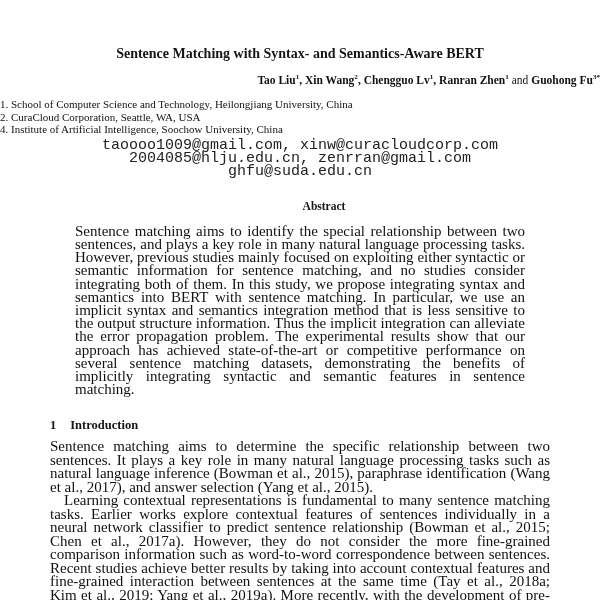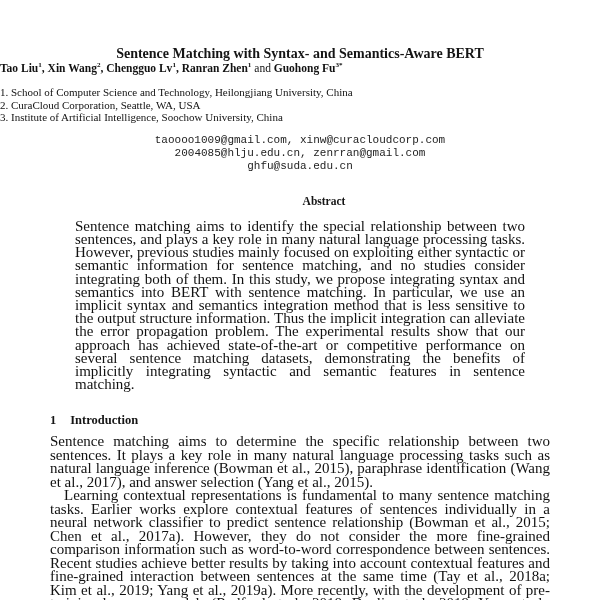--- a/index.html
+++ b/index.html
@@ -14,38 +14,39 @@
     overflow: hidden; position: relative; border-radius: 30px;
   }
   .title {
     margin-top: 45px;
     text-align: center;
     font-size: 14px; font-weight: bold;
     line-height: 17px;
     color: #151515;
   }
   .authors {
-    text-align: left;
+    margin-top: 12px;
+    text-align: right;
     font-size: 11.5px;
     line-height: 13px;
   }
   .authors .author-name { font-weight: bold; }
   .authors .sep { font-weight: bold; }
   .authors .sep-and { font-weight: normal; }
   sup { font-size: 0.62em; vertical-align: super; line-height: 0; }
   .affiliations {
     margin-top: 11px;
     font-size: 11px;
     line-height: 12.6px;
   }
   .emails {
-    margin-top: 10px;
+    margin-top: 3px;
     text-align: center;
     font-family: "Liberation Mono", monospace;
-    font-size: 11px;
+    font-size: 15px;
     line-height: 13px;
     color: #222222;
   }
   .abstract-heading {
     margin-top: 22px;
     text-align: center;
     font-size: 11.5px; font-weight: bold;
     line-height: 13px;
     color: #151515;
     padding-left: 48px;
@@ -77,21 +78,21 @@
 
 <div class="page">
 
   <h1 class="title">Sentence Matching with Syntax- and Semantics-Aware BERT</h1>
 
   <div class="authors"><span class="author-name">Tao Liu<sup>1</sup></span><span class="sep">, </span><span class="author-name">Xin Wang<sup>2</sup></span><span class="sep">, </span><span class="author-name">Chengguo Lv<sup>1</sup></span><span class="sep">, </span><span class="author-name">Ranran Zhen<sup>1</sup></span><span class="sep-and"> and </span><span class="author-name">Guohong Fu<sup>3*</sup></span></div>
 
   <div class="affiliations">
       <div>1. School of Computer Science and Technology, Heilongjiang University, China</div>
       <div>2. CuraCloud Corporation, Seattle, WA, USA</div>
-      <div>3. Institute of Artificial Intelligence, Soochow University, China</div>
+      <div>4. Institute of Artificial Intelligence, Soochow University, China</div>
     </div>
 
   <div class="emails">
       <div>taoooo1009@gmail.com, xinw@curacloudcorp.com</div>
       <div>2004085@hlju.edu.cn, zenrran@gmail.com</div>
       <div>ghfu@suda.edu.cn</div>
     </div>
 
   <h2 class="abstract-heading">Abstract</h2>
 

